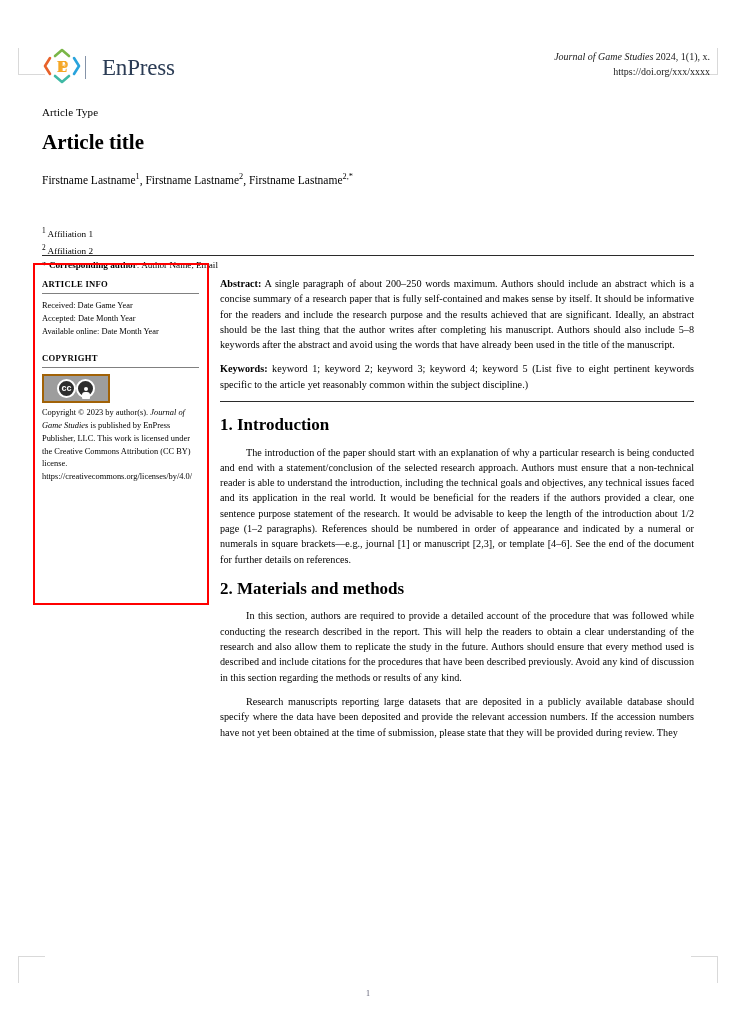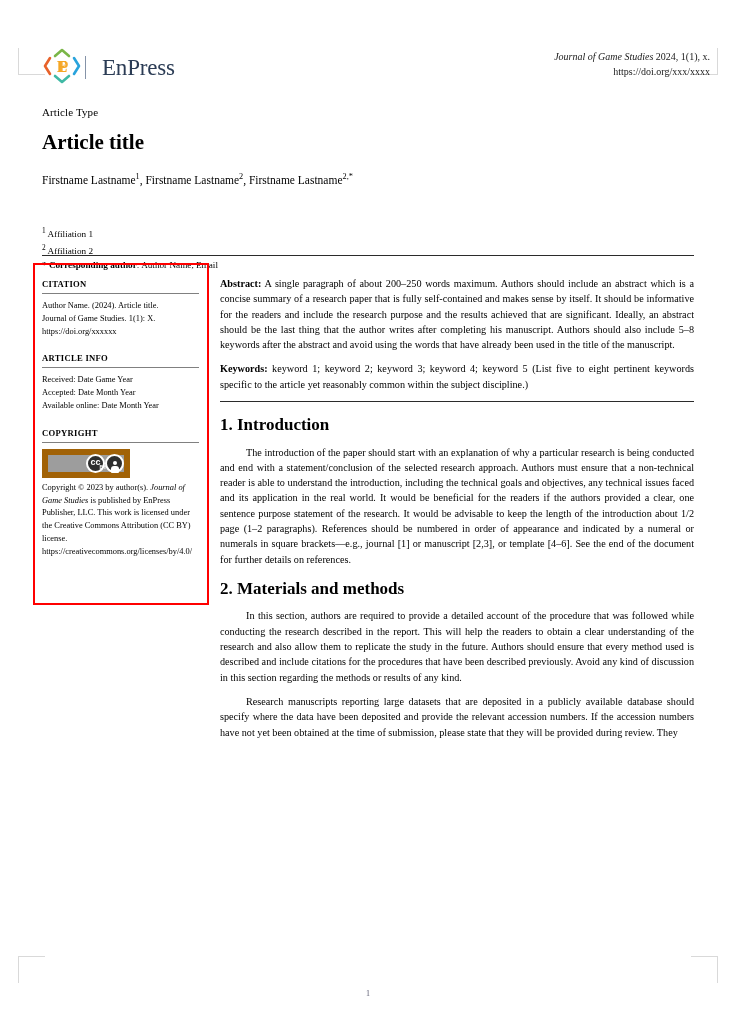--- a/index.html
+++ b/index.html
@@ -134,27 +134,27 @@
   }
   .sb-rule {
     border-top: 1.6px solid #808080;
     margin: 2px 0 6px 0;
   }
   .sb-block { margin-bottom: 14px; }
   .sb-line { white-space: nowrap; }
   .sb-italic { font-style: italic; }
 
   .cc-badge {
-    width: 88px;
+    width: 68px;
     height: 29px;
     background: #9d9d9d;
-    border: 6px solid #a16207;
+    border: 2px solid #a16207;
     display: flex;
     align-items: center;
-    justify-content: flex-end;
+    justify-content: center;
     box-sizing: border-box;
     margin-bottom: 4px;
     position: relative;
   }
   .cc-circle {
     width: 19px; height: 19px;
     border-radius: 50%;
     background: #2e2e2e;
     border: 2px solid #ffffff;
     color: #ffffff;
@@ -256,27 +256,20 @@
     <div><sup>2</sup> <span>Affiliation 2</span></div>
     <div><span class="corr-label">* Corresponding author</span><span>: Author Name, Email</span></div>
   </div>
 
   <div class="rule-top"></div>
 
   <div class="sidebar-box"></div>
 
   <div class="sidebar">
 
-    <div class="sb-block">
-      <div class="sb-head">CITATION</div>
-      <div class="sb-rule"></div>
-      <div class="sb-line">Author Name. (2024). Article title.</div>
-      <div class="sb-line">Journal of Game Studies. 1(1): X.</div>
-      <div class="sb-line">https://doi.org/xxxxxx</div>
-    </div>
 
     <div class="sb-block">
       <div class="sb-head">ARTICLE INFO</div>
       <div class="sb-rule"></div>
       <div class="sb-line">Received: Date Game Year</div>
       <div class="sb-line">Accepted: Date Month Year</div>
       <div class="sb-line">Available online: Date Month Year</div>
     </div>
 
     <div class="sb-block">

